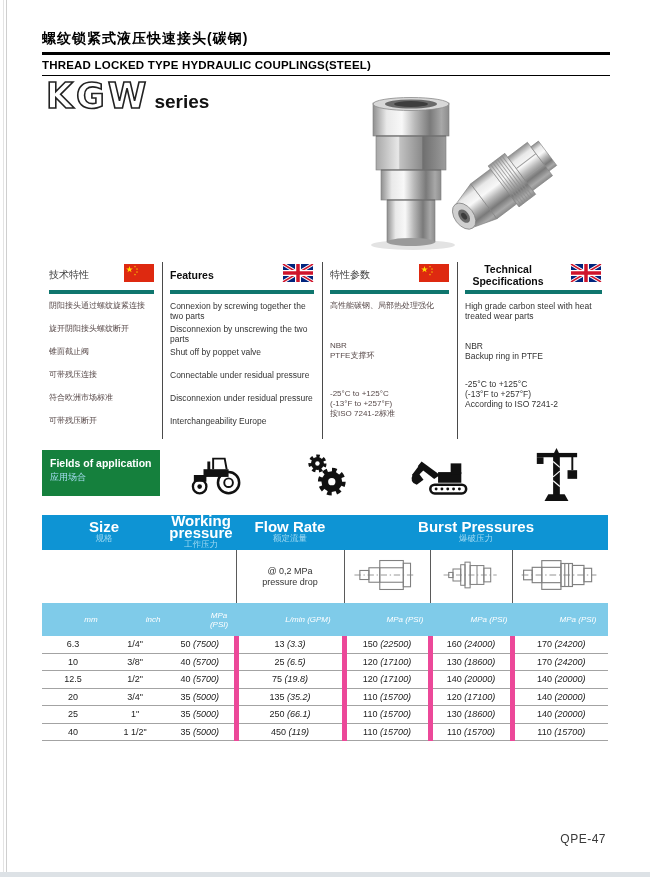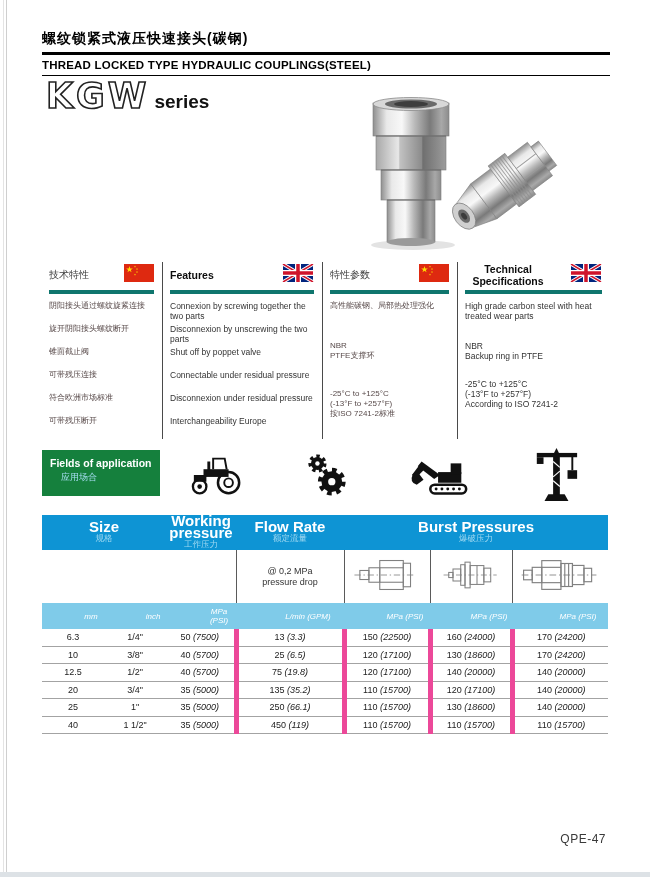--- a/index.html
+++ b/index.html
@@ -44,34 +44,34 @@
   .fcol-2 .fitem:nth-of-type(3){height:48px;}
   .fcol-3 .fitem{font-size:8.5px;color:#333;}
   .fcol-3 .fitem:nth-of-type(1){height:32px;}
   .fcol-3 .fitem:nth-of-type(2){height:40px;}
   .fcol-3 .fitem:nth-of-type(3){height:38px;}
 
   
   .fields{position:absolute;left:42px;top:450px;width:568px;display:flex;align-items:flex-start;}
   .fields-box{width:118px;height:46px;background:#15803d;box-sizing:border-box;padding:7px 0 0 8px;}
   .fields-title{font-size:10.5px;font-weight:bold;color:#fff;}
-  .fields-sub{font-size:9px;color:#a9def4;margin-top:2px;margin-left:11px;}
+  .fields-sub{font-size:9px;color:#a9def4;margin-top:2px;}
   .fields-icons{flex:1;display:flex;justify-content:space-around;align-items:center;height:54px;}
 
   
   .spec-table{position:absolute;left:42px;top:515px;width:566px;border-collapse:collapse;table-layout:fixed;}
   .spec-table th,.spec-table td{padding:0;margin:0;}
   tr.head th{background:#0e94d4;height:33px;text-align:center;vertical-align:middle;}
   .th-en{display:block;font-size:15px;font-weight:bold;color:#fff;line-height:12px;}
   .th-zh{display:block;font-size:8.5px;font-weight:normal;color:#9ed8f1;line-height:11px;}
   tr.sub td{height:53px;background:#fff;text-align:center;vertical-align:middle;}
   tr.sub td.vl{border-left:1px solid #5a5a5a;}
   .flow-note{font-size:9px;color:#333;line-height:11px;}
   tr.units td{background:#7fcbe9;color:#fff;font-size:8px;font-style:italic;
-              height:26px;text-align:center;padding-left:36px;}
+              height:33px;text-align:center;padding-left:36px;}
   tbody td{font-size:9px;color:#222;height:16.5px;text-align:center;border-bottom:1px solid #a3a3a3;}
   tbody td.vl{border-left:5px solid #ec4899;}
   .paren{font-style:italic;}
 
   .footer-page{position:absolute;top:832px;right:44px;font-size:12px;color:#3a3a3a;letter-spacing:.5px;}
 </style>
 </head>
 <body>
 
 <div class="page">

